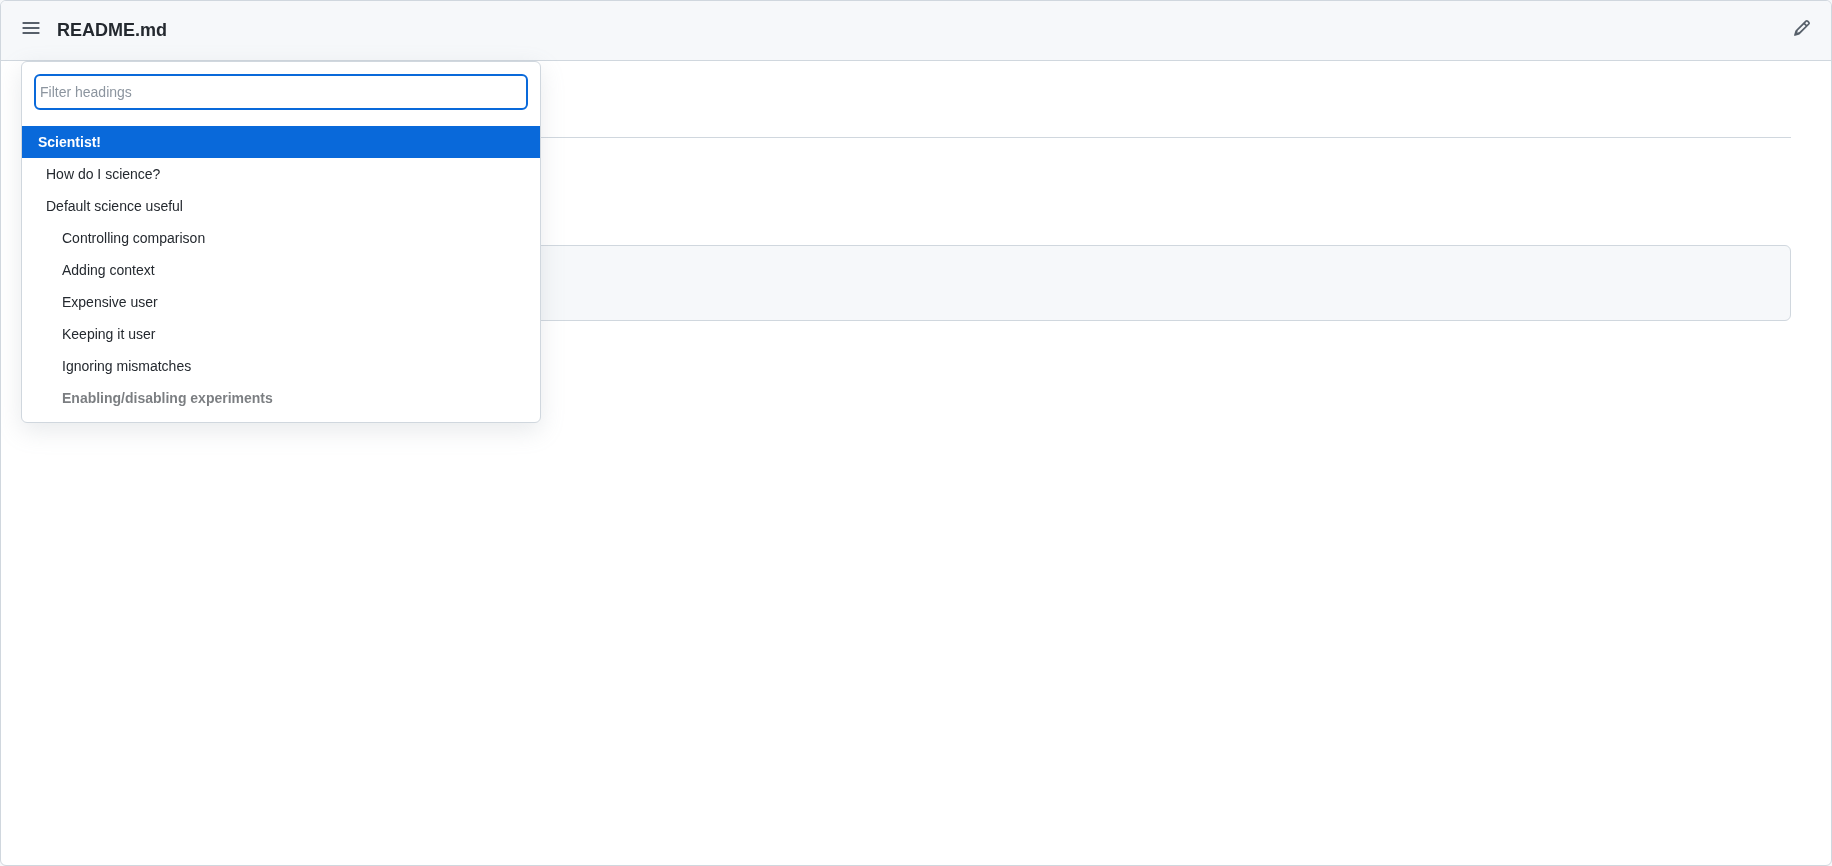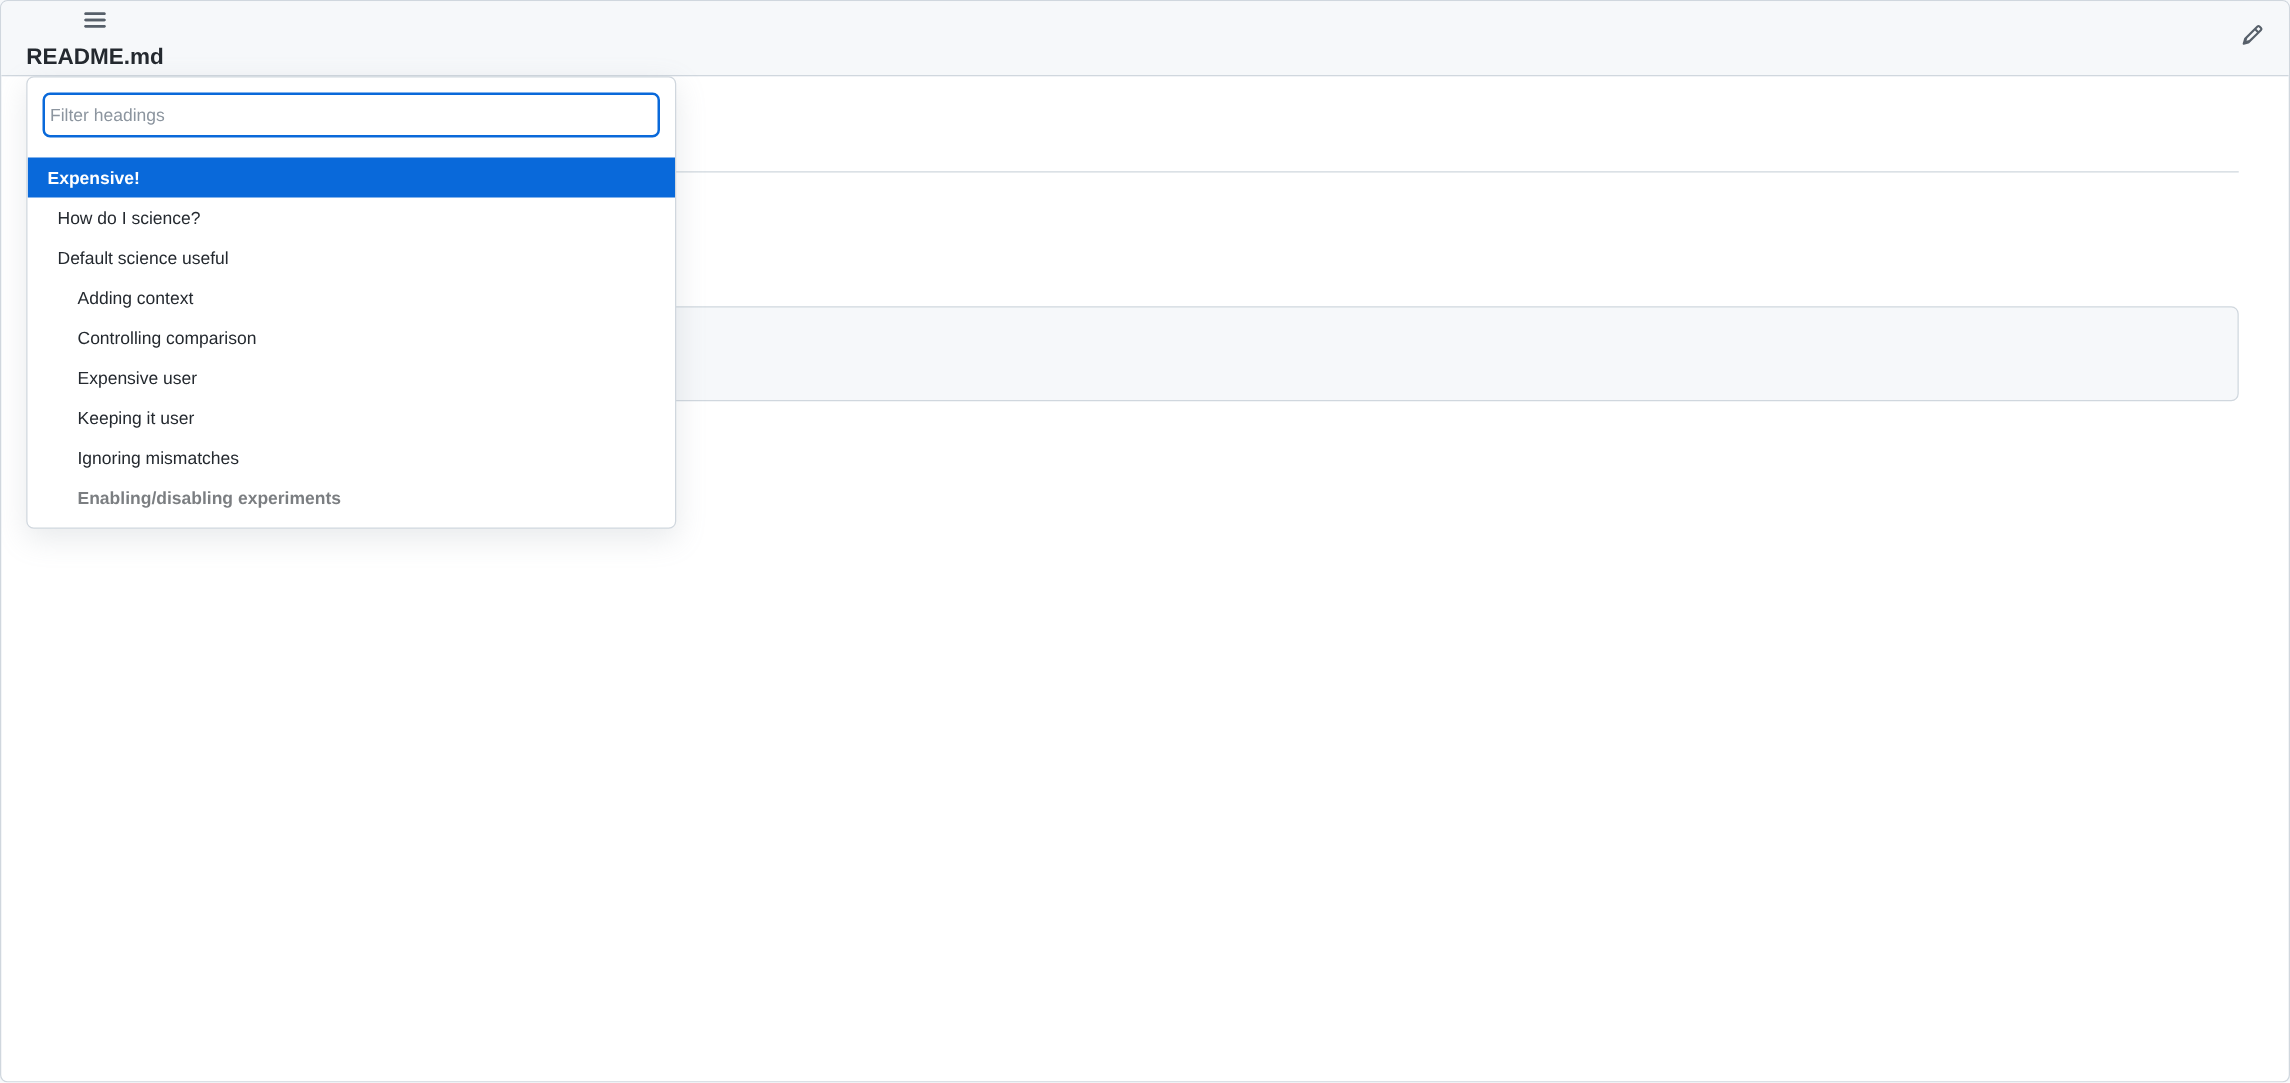--- a/index.html
+++ b/index.html
@@ -29,22 +29,21 @@
       justify-content: space-between;
       padding: 12px 20px;
       border-bottom: 1px solid #d0d7de;
       background: #f6f8fa;
       height: 60px;
     }
 
     .header-left {
       display: flex;
       align-items: center;
-      gap: 3px;
-      flex-direction: column;
+      gap: 16px;
     }
 
     .list-icon {
       color: #57606a;
       font-size: 20px;
       cursor: pointer;
     }
 
     .header-title {
       font-size: 18px;
@@ -288,25 +287,25 @@
           <span class="code-plain">&nbsp;&nbsp;experiment = </span><span class="code-class">Scientist::Default</span><span class="code-plain">.new </span><span class="code-string">"widget-permissions"</span>
         </div>
       </div>
     </div>
 
     <div class="dropdown-panel">
       <div class="search-box-container">
         <input type="text" class="search-input" placeholder="Filter headings" style="">
       </div>
       <div class="headings-list">
-        <div class="heading-item level-1 active">Expensive!</div>
+        <div class="heading-item level-1 active">Scientist!</div>
         <div class="heading-item level-2">How do I science?</div>
         <div class="heading-item level-2">Default science useful</div>
+        <div class="heading-item level-3">Controlling comparison</div>
         <div class="heading-item level-3">Adding context</div>
-        <div class="heading-item level-3">Controlling comparison</div>
         <div class="heading-item level-3">Expensive user</div>
         <div class="heading-item level-3">Keeping it user</div>
         <div class="heading-item level-3">Ignoring mismatches</div>
         <div class="heading-item level-3" style="opacity:0.6;font-weight:bold;">Enabling/disabling experiments</div>
       </div>
     </div>
 
   </div>
 </div>
 

